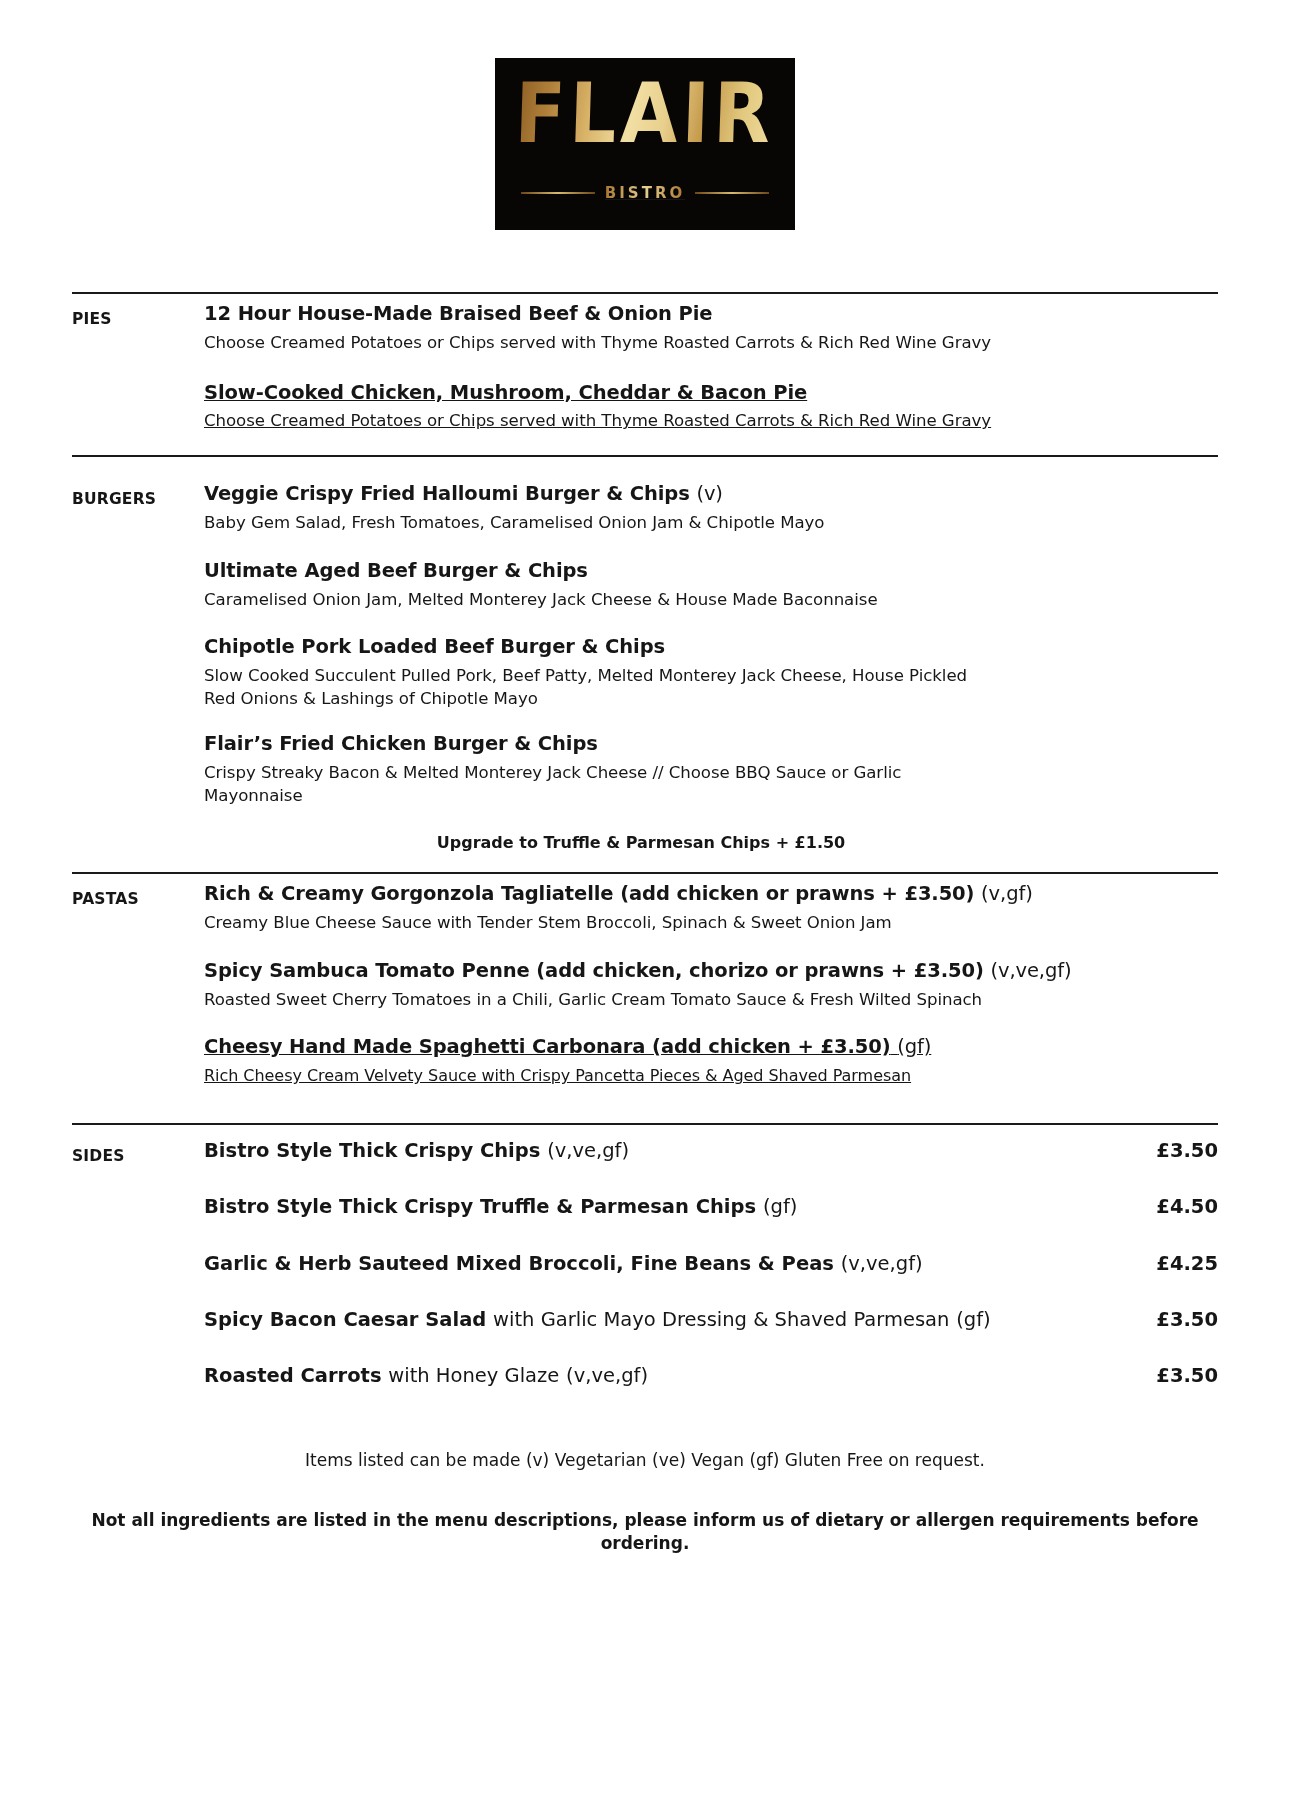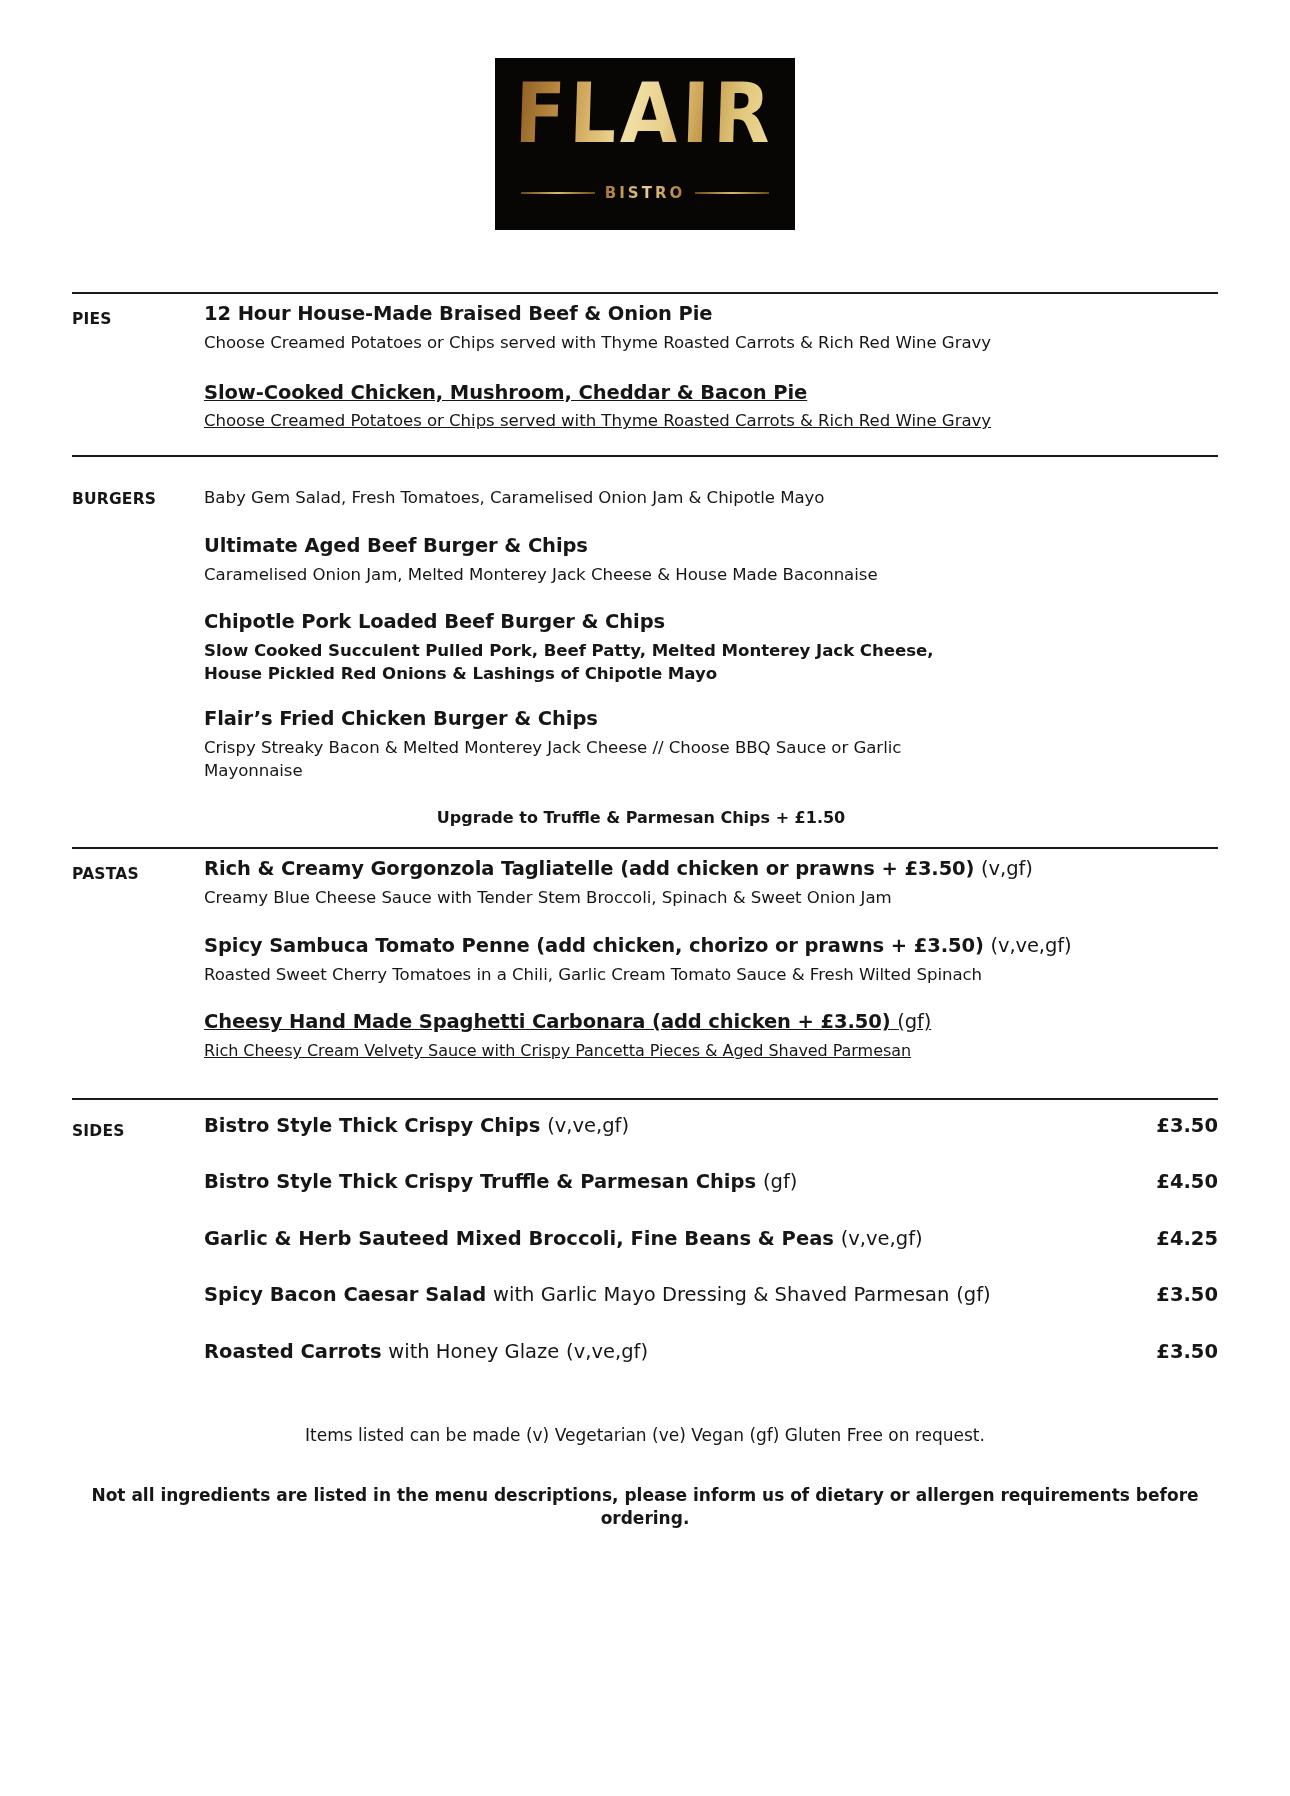--- a/index.html
+++ b/index.html
@@ -57,20 +57,21 @@
   .logo-rule-row {
     position: absolute;
     bottom: 28px;
     left: 0;
     right: 0;
     display: flex;
     align-items: center;
     justify-content: center;
     gap: 10px;
     padding: 0 26px;
+    text-decoration: underline;
   }
   .logo-rule {
     flex: 1 1 auto;
     height: 2px;
     background: linear-gradient(90deg, #6d4718, #d8b96e, #6d4718);
   }
   .logo-sub {
     font-size: 15px;
     letter-spacing: 3px;
     font-weight: 600;
@@ -231,35 +232,39 @@
     </div>
   </div>
 
   <div class="section" id="section-burgers">
     <div class="divider"></div>
     <div class="section-body">
       <div class="section-label">BURGERS</div>
       <div class="items">
 
         <div class="item">
+          <div class="item-title">
+            <span>Veggie Crispy Fried Halloumi Burger &amp; Chips</span>
+            <span class="tag">(v)</span>
+          </div>
           <div class="item-desc">Baby Gem Salad, Fresh Tomatoes, Caramelised Onion Jam &amp; Chipotle Mayo</div>
         </div>
 
         <div class="item" style="margin-top:24px;">
           <div class="item-title">
             <span>Ultimate Aged Beef Burger &amp; Chips</span>
           </div>
           <div class="item-desc">Caramelised Onion Jam, Melted Monterey Jack Cheese &amp; House Made Baconnaise</div>
         </div>
 
         <div class="item" style="margin-top:24px;">
           <div class="item-title">
             <span>Chipotle Pork Loaded Beef Burger &amp; Chips</span>
           </div>
-          <div class="item-desc" style="max-width:780px;font-weight:bold;">Slow Cooked Succulent Pulled Pork, Beef Patty, Melted Monterey Jack Cheese, House Pickled Red Onions &amp; Lashings of Chipotle Mayo</div>
+          <div class="item-desc" style="max-width:780px;">Slow Cooked Succulent Pulled Pork, Beef Patty, Melted Monterey Jack Cheese, House Pickled Red Onions &amp; Lashings of Chipotle Mayo</div>
         </div>
 
         <div class="item" style="margin-top:22px;">
           <div class="item-title">
             <span>Flair’s Fried Chicken Burger &amp; Chips</span>
           </div>
           <div class="item-desc">Crispy Streaky Bacon &amp; Melted Monterey Jack Cheese // Choose BBQ Sauce or Garlic Mayonnaise</div>
         </div>
 
         <div class="note-center">Upgrade to Truffle &amp; Parmesan Chips + £1.50</div>

